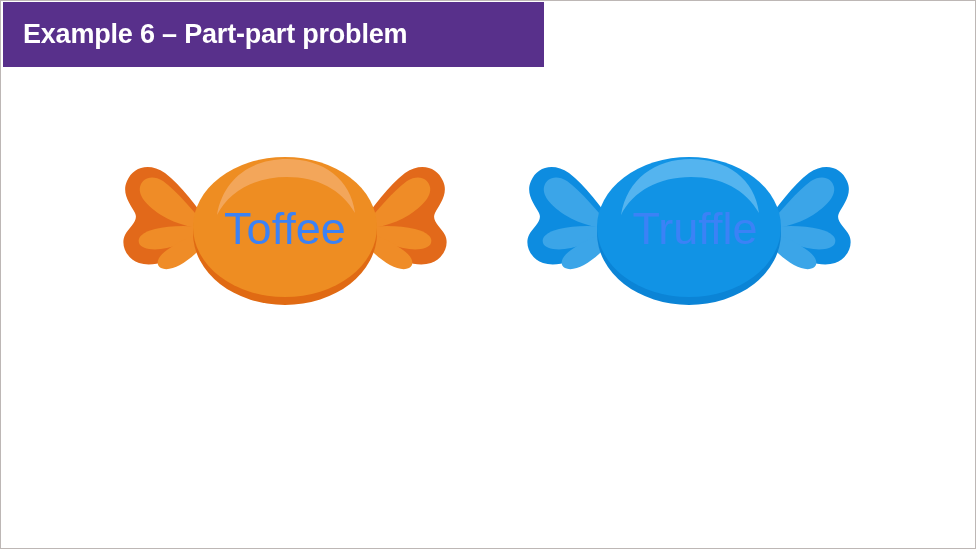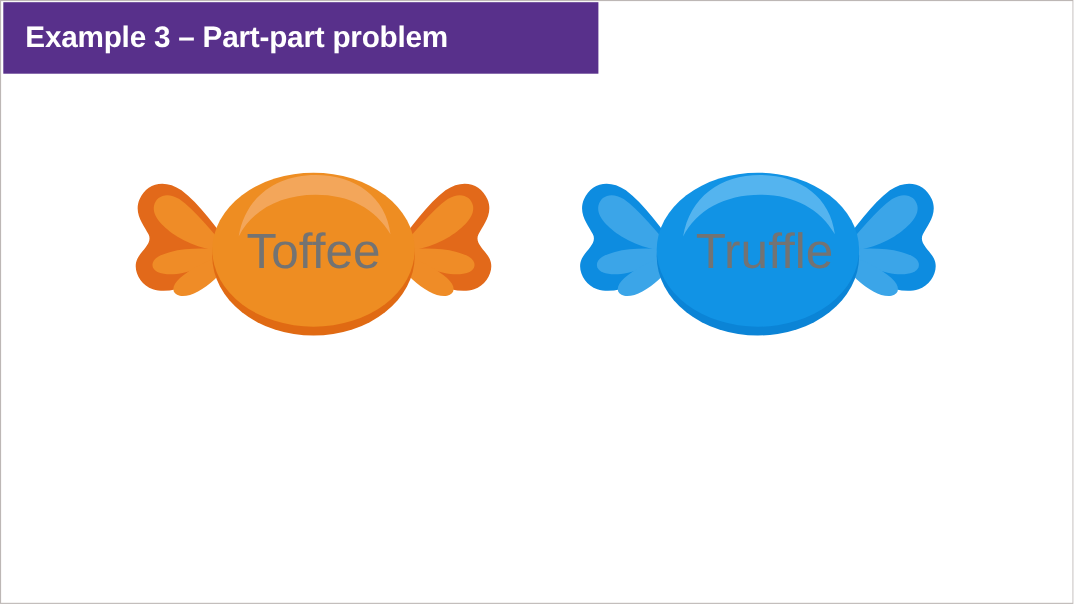--- a/index.html
+++ b/index.html
@@ -55,21 +55,21 @@
   .candy-label {
     position: absolute;
     left: 0;
     top: 0;
     width: 100%;
     height: 100%;
     display: flex;
     align-items: center;
     justify-content: center;
     font-size: 45px;
-    color: #737373;
+    color: #3b82f6;
     font-family: "Liberation Sans", sans-serif;
     letter-spacing: 0px;
     pointer-events: none;
   }
   #label-truffle { padding-left: 6px; }
 
   
   #ratio {
     position: absolute;
     left: 0;
@@ -82,21 +82,21 @@
     line-height: 1;
     white-space: pre;
   }
 </style>
 </head>
 <body>
 
 <div id="slide">
 
   <div id="title-banner">
-    <span id="title-text">Example 3 – Part-part problem</span>
+    <span id="title-text">Example 6 – Part-part problem</span>
   </div>
 
   <div class="candy" id="candy-toffee">
     <svg viewBox="0 0 360 160" xmlns="http://www.w3.org/2000/svg">
 
       <path d="M108 80 C 92 58 76 36 60 24 C 44 13 28 18 22 32 C 16 45 26 56 30 64 C 34 72 24 78 20 86 C 15 96 22 110 34 114 C 50 119 72 110 90 96 C 100 88 106 84 108 80 Z" fill="#e2691a"></path>
       <path d="M104 80 C 88 62 72 42 58 32 C 47 25 37 29 35 38 C 33 48 44 58 56 66 C 72 76 92 80 104 80 Z" fill="#ef8c27"></path>
       <path d="M106 80 C 90 76 66 76 50 80 C 38 83 32 88 34 94 C 36 100 48 102 62 99 C 80 95 98 86 106 80 Z" fill="#ef8c27"></path>
       <path d="M105 82 C 92 84 74 92 62 101 C 52 108 50 116 56 119 C 64 123 78 116 90 105 C 99 97 104 88 105 82 Z" fill="#ef8c27"></path>
 

